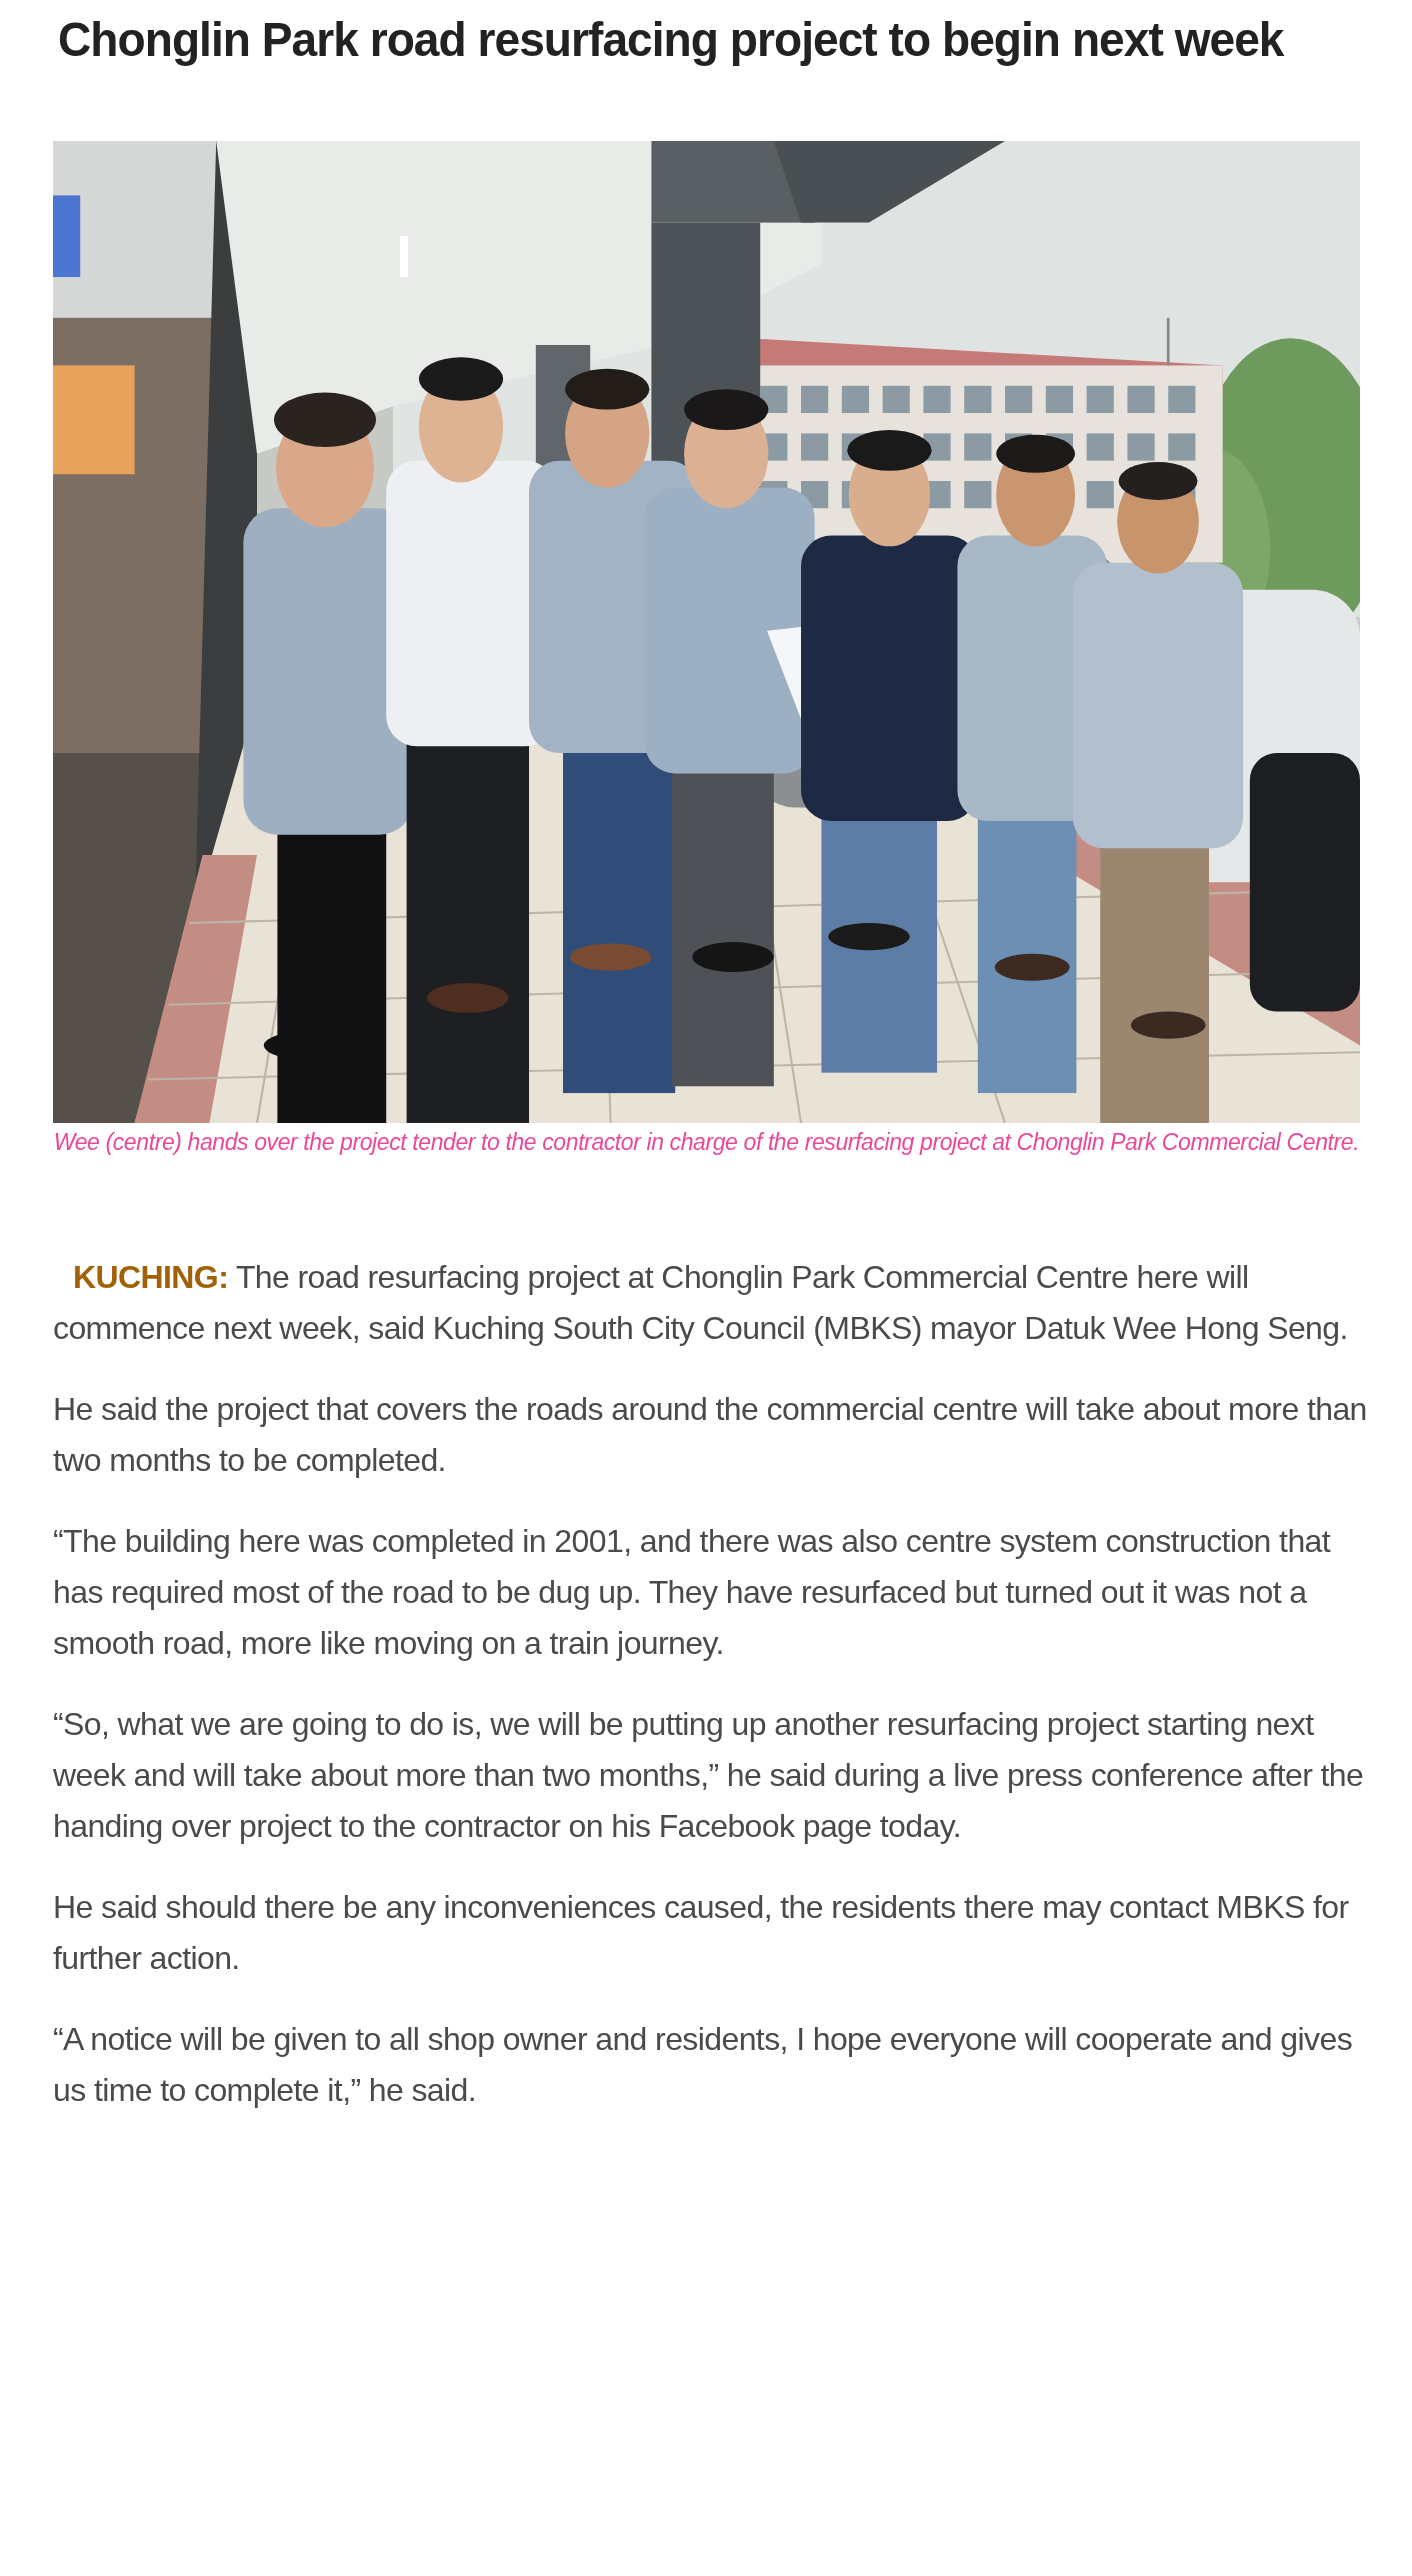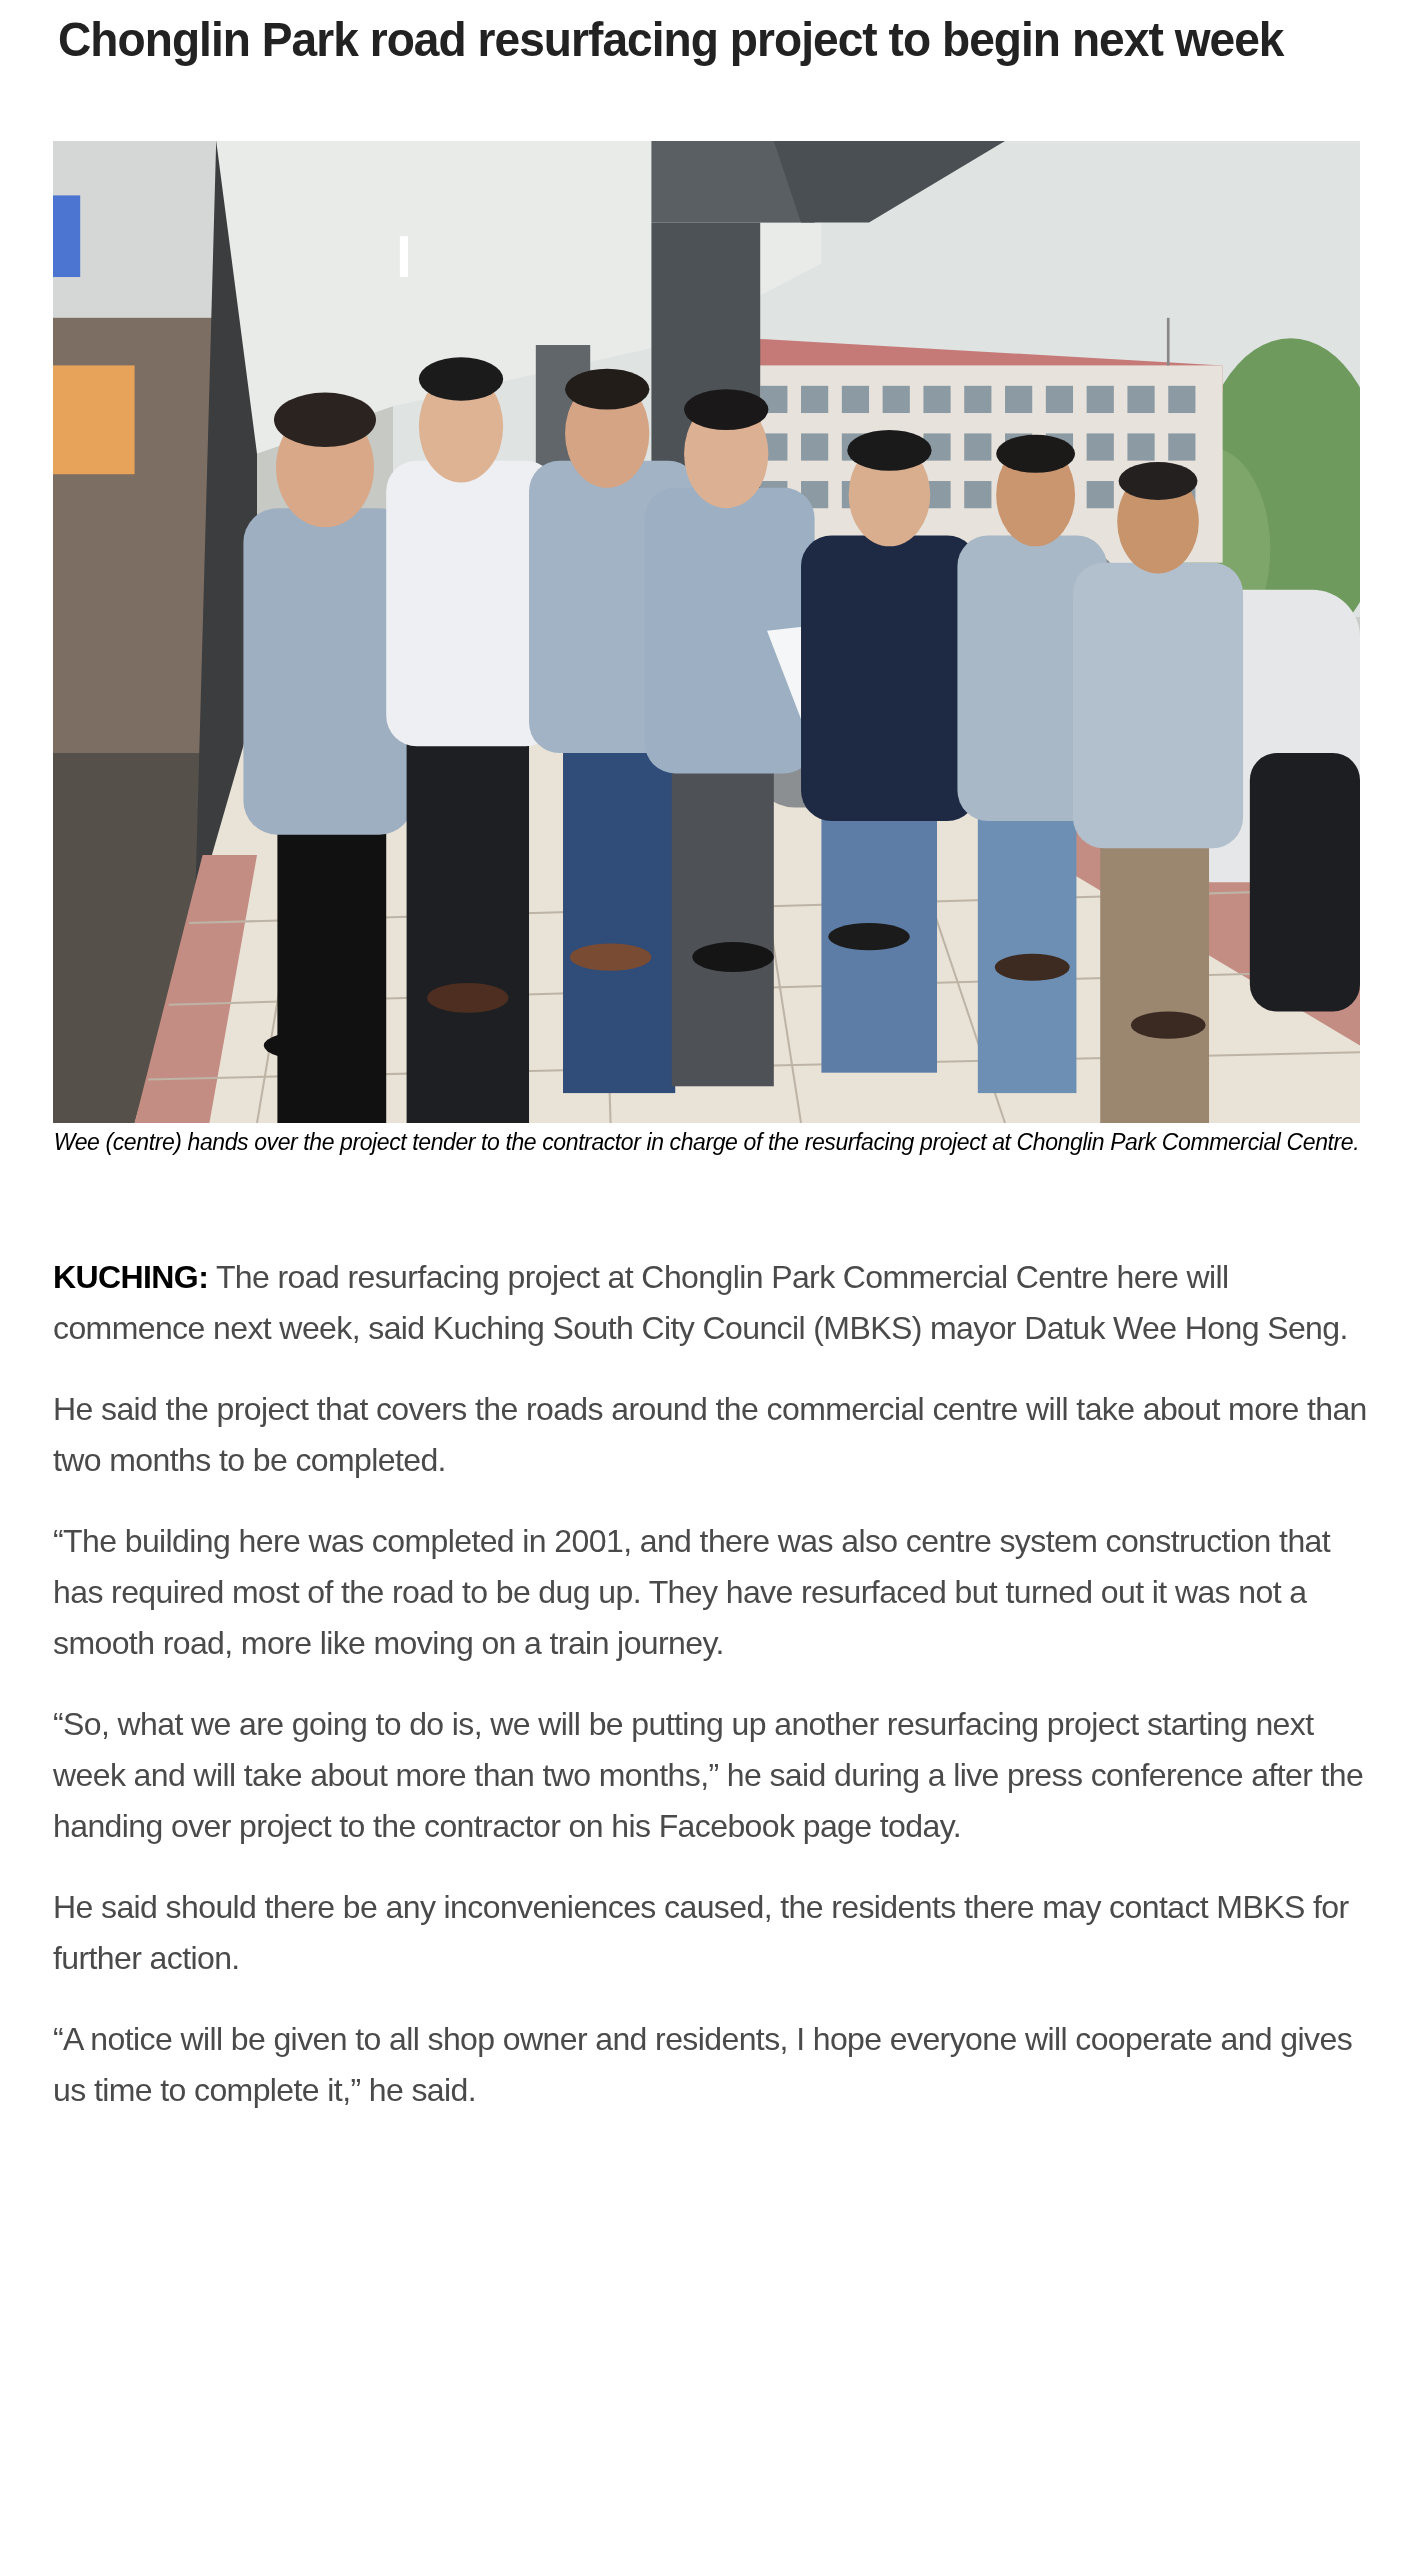--- a/index.html
+++ b/index.html
@@ -52,40 +52,41 @@
     .caption {
       position: absolute;
       left: 53px;
       top: 1123px;
       width: 1307px;
       text-align: center;
       font-family: "Liberation Sans", sans-serif;
       font-style: italic;
       font-size: 23px;
       line-height: 38px;
-      color: #000000;
+      color: #ec4899;
       letter-spacing: -0.4px;
     }
     .body {
       position: absolute;
       left: 53px;
       top: 1252px;
       width: 1319px;
     }
     .para {
       margin: 0 0 30px 0;
       font-family: "Liberation Sans", sans-serif;
       font-size: 32px;
       line-height: 51px;
       color: #4a4a4a;
       letter-spacing: -0.6px;
     }
     .dateline {
       font-weight: 700;
-      color: #000000;
+      color: #a16207;
+      margin-left: 20px;
     }
   </style>
 </head>
 <body>
 
 <div class="article">
 
   <h1 class="headline">Chonglin Park road resurfacing project to begin next week</h1>
 
   <figure class="photo" style="margin:0;">

